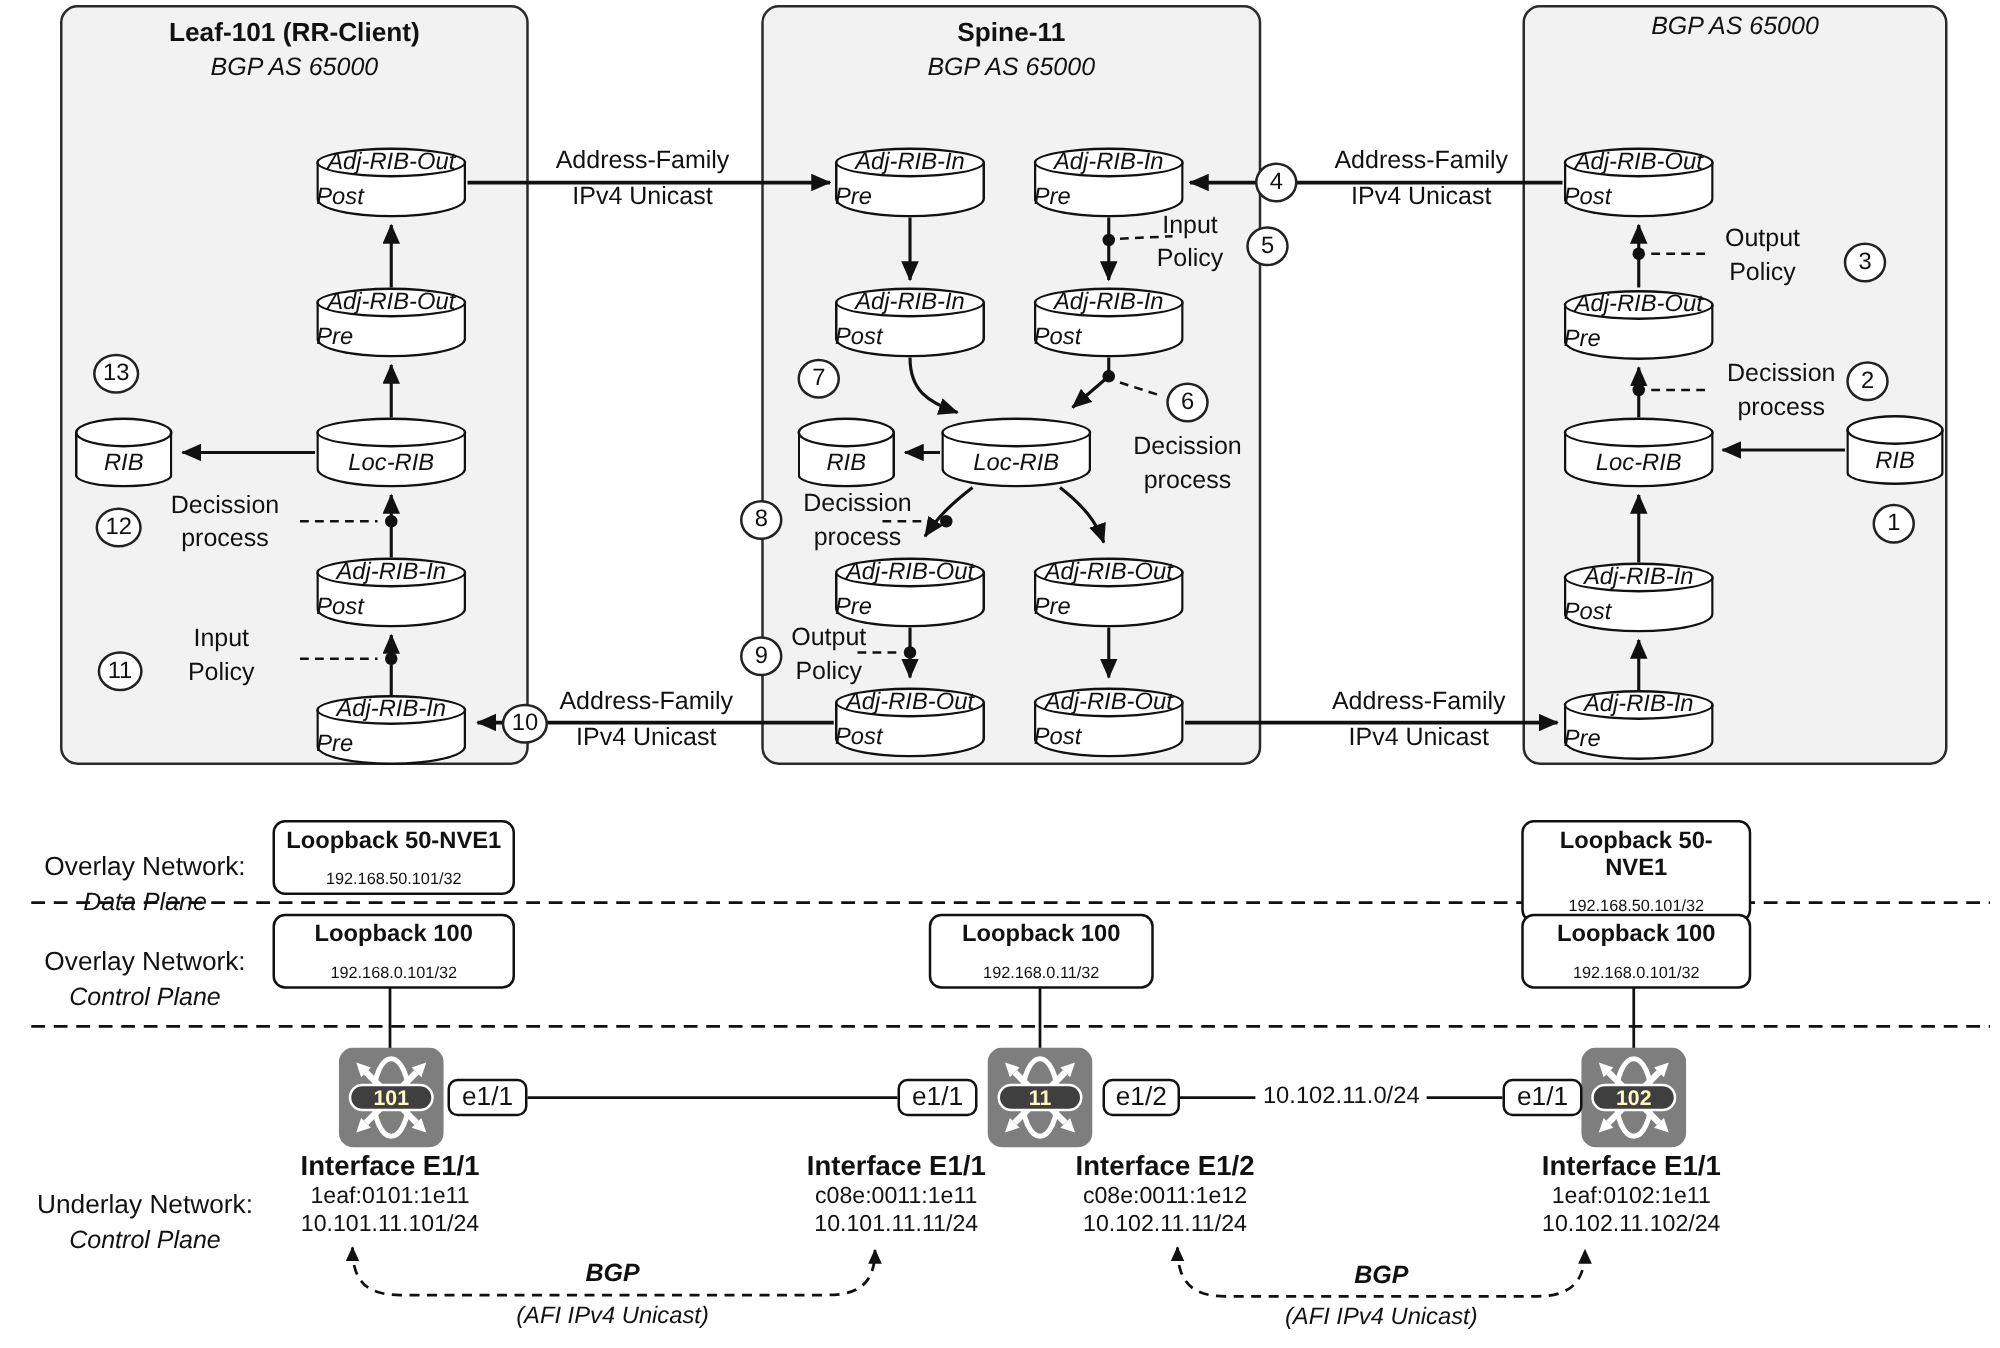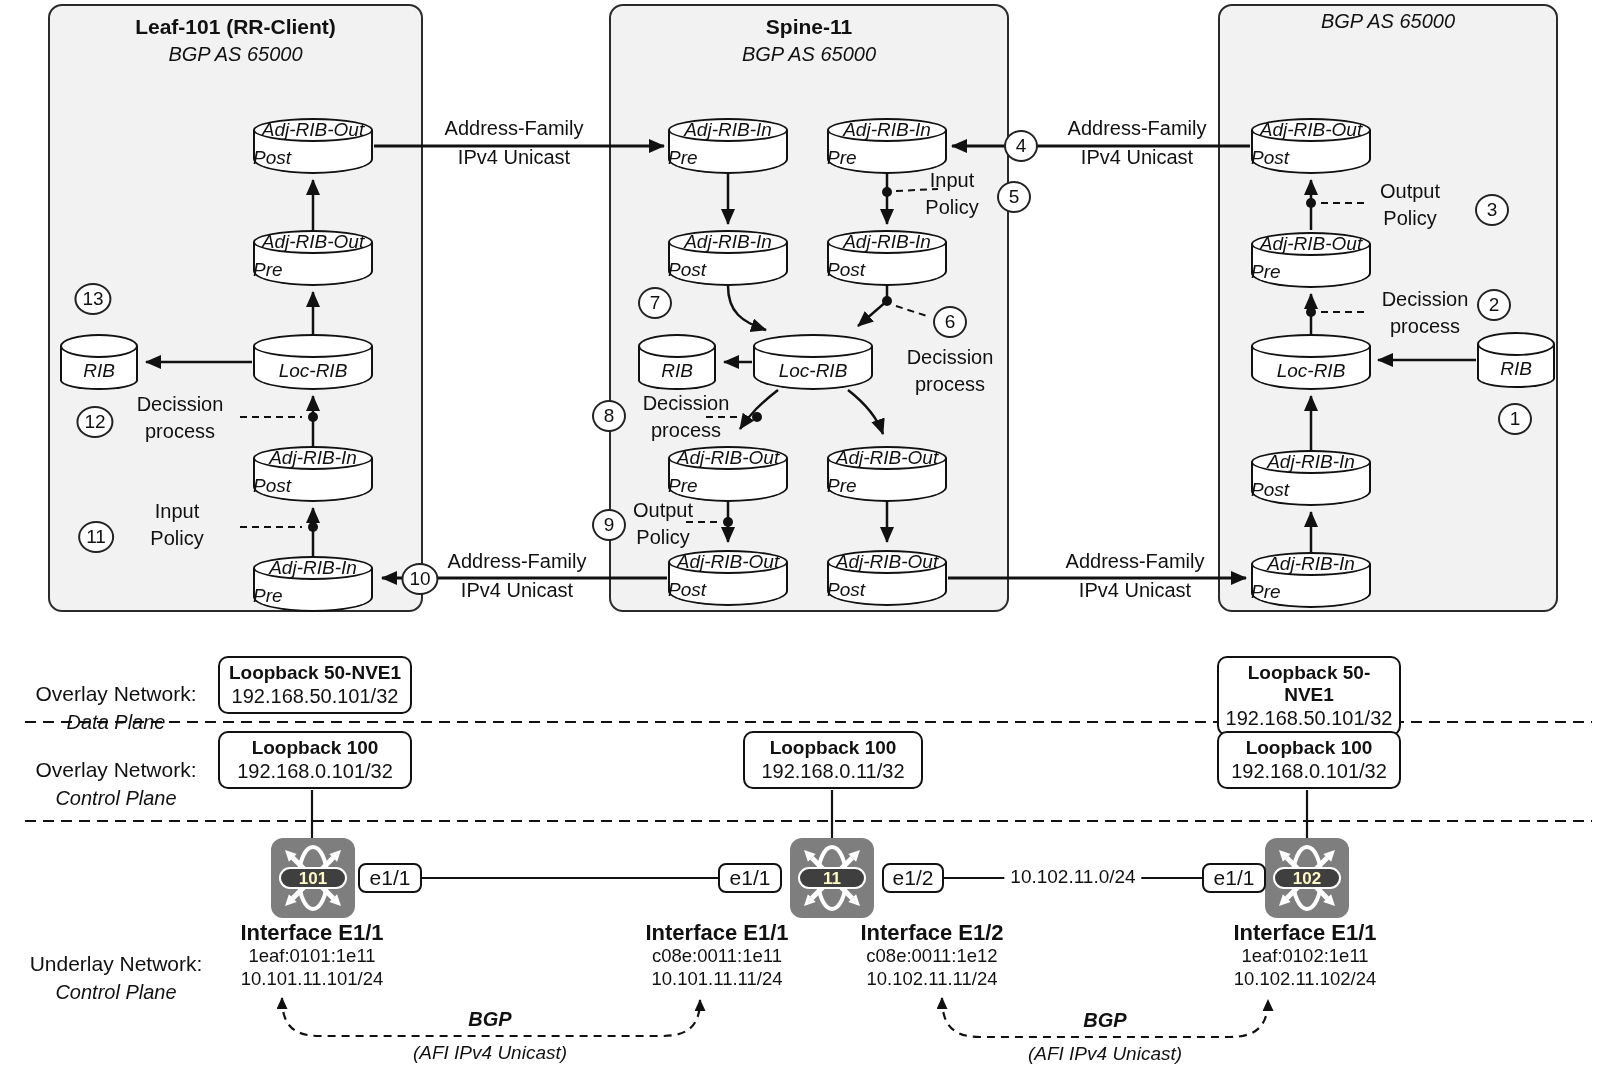--- a/index.html
+++ b/index.html
@@ -24,21 +24,21 @@
   .cyl.single .cyl-l1{top:26px;}
   .step{position:absolute;min-width:34px;height:32px;padding:0 6px;box-sizing:border-box;background:#fff;border:2px solid #222;
         border-radius:50%;display:flex;align-items:center;justify-content:center;font-size:19px;z-index:4;transform:translate(-50%,-50%);}
   .lbl{position:absolute;text-align:center;font-size:20px;line-height:27px;z-index:2;transform:translateX(-50%);}
   .af{position:absolute;text-align:center;font-size:20px;line-height:29px;z-index:2;transform:translateX(-50%);}
   .sect{position:absolute;text-align:center;z-index:2;transform:translateX(-50%);}
   .sect .sect-name{font-weight:normal;font-size:21px;margin-top:24px;}
   .sect .sect-sub{font-style:italic;font-size:20px;margin-top:5px;}
   .lb{position:absolute;background:#fff;border:2px solid #111;border-radius:10px;text-align:center;padding:4px 6px;z-index:3;box-sizing:border-box;}
   .lb .lb-name{font-weight:bold;font-size:19px;}
-  .lb .lb-ip{font-size:20px;margin-top:1px;}
+  .lb .lb-ip{font-size:13px;margin-top:11px;}
   .port{position:absolute;background:#fff;border:2px solid #111;border-radius:8px;text-align:center;font-size:21px;height:30px;line-height:26px;z-index:3;box-sizing:border-box;}
   .router{position:absolute;width:84px;height:80px;z-index:3;}
   .router svg{position:absolute;left:0;top:0;}
   .router .pill{position:absolute;left:8px;right:8px;top:29px;height:22px;background:#3f3f3f;border:2px solid #fff;border-radius:13px;
                 color:#fef9c3;text-align:center;font-weight:bold;font-size:17px;line-height:19px;box-sizing:border-box;z-index:2;}
   .iface{position:absolute;text-align:center;transform:translateX(-50%);z-index:3;}
   .iface .iface-name{font-weight:bold;font-size:22px;line-height:23px;}
   .iface .iface-mac,.iface .iface-ip{font-size:18.5px;line-height:23px;}
   .linklbl{position:absolute;transform:translateX(-50%);background:#fff;padding:0 6px;font-size:19px;z-index:3;}
   .bgp-lbl{position:absolute;transform:translateX(-50%);font-weight:bold;font-style:italic;font-size:20px;z-index:2;}

